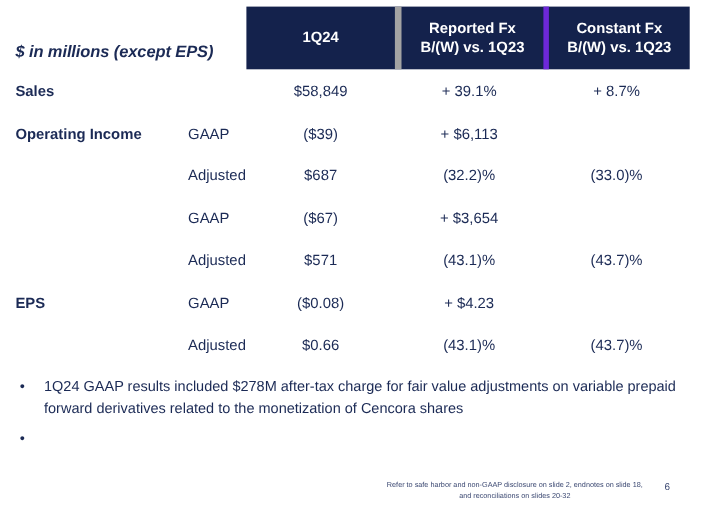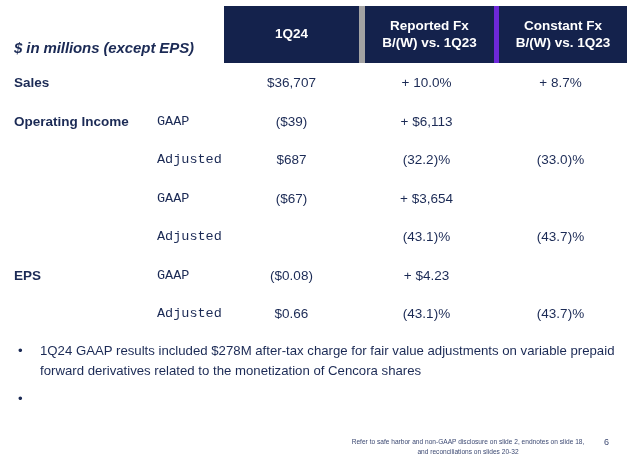--- a/index.html
+++ b/index.html
@@ -77,23 +77,22 @@
     font-size: 13.5px;
     line-height: 20px;
     white-space: nowrap;
     color: #1b2a55;
   }
   .cell-label {
     left: 14px;
     font-weight: bold;
   }
   .cell-basis {
-    left: 157px;
+    left: 171px;
     font-weight: normal;
-    font-family: Liberation Mono, monospace;
   }
   .cell-num {
     text-align: center;
     font-weight: normal;
   }
   .cell-q124  { left: 224px; width: 135px; }
   .cell-rep   { left: 359px; width: 135px; }
   .cell-const { left: 494px; width: 133px; }
 
   
@@ -163,22 +162,22 @@
       <span class="l2">B/(W) vs. 1Q23</span>
     </div>
   </div>
 </div>
 
 <div class="table-body">
 
   <div class="data-row">
     <div class="cell cell-label">Sales</div>
     <div class="cell cell-basis"></div>
-    <div class="cell cell-num cell-q124">$36,707</div>
-    <div class="cell cell-num cell-rep">+ 10.0%</div>
+    <div class="cell cell-num cell-q124">$58,849</div>
+    <div class="cell cell-num cell-rep">+ 39.1%</div>
     <div class="cell cell-num cell-const">+ 8.7%</div>
   </div>
 
   <div class="data-row">
     <div class="cell cell-label">Operating Income</div>
     <div class="cell cell-basis">GAAP</div>
     <div class="cell cell-num cell-q124">($39)</div>
     <div class="cell cell-num cell-rep">+ $6,113</div>
     <div class="cell cell-num cell-const"></div>
   </div>
@@ -194,20 +193,21 @@
   <div class="data-row">
     <div class="cell cell-basis">GAAP</div>
     <div class="cell cell-num cell-q124">($67)</div>
     <div class="cell cell-num cell-rep">+ $3,654</div>
     <div class="cell cell-num cell-const"></div>
   </div>
 
   <div class="data-row">
     <div class="cell cell-label"></div>
     <div class="cell cell-basis">Adjusted</div>
+    <div class="cell cell-num cell-q124">$571</div>
     <div class="cell cell-num cell-rep">(43.1)%</div>
     <div class="cell cell-num cell-const">(43.7)%</div>
   </div>
 
   <div class="data-row">
     <div class="cell cell-label">EPS</div>
     <div class="cell cell-basis">GAAP</div>
     <div class="cell cell-num cell-q124">($0.08)</div>
     <div class="cell cell-num cell-rep">+ $4.23</div>
     <div class="cell cell-num cell-const"></div>

